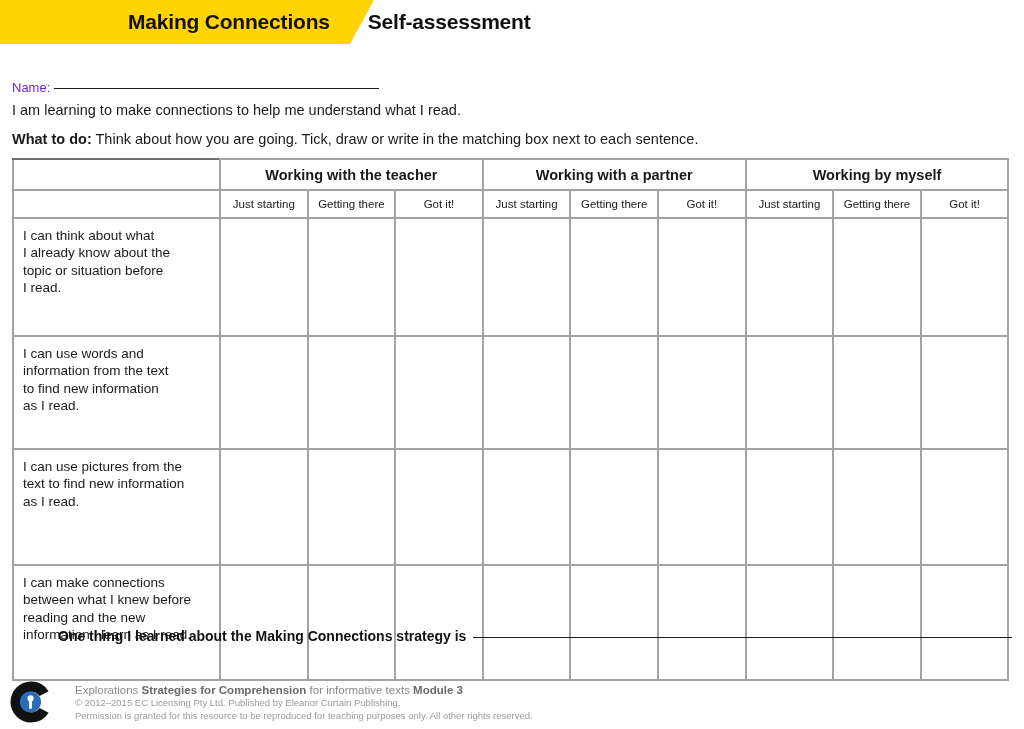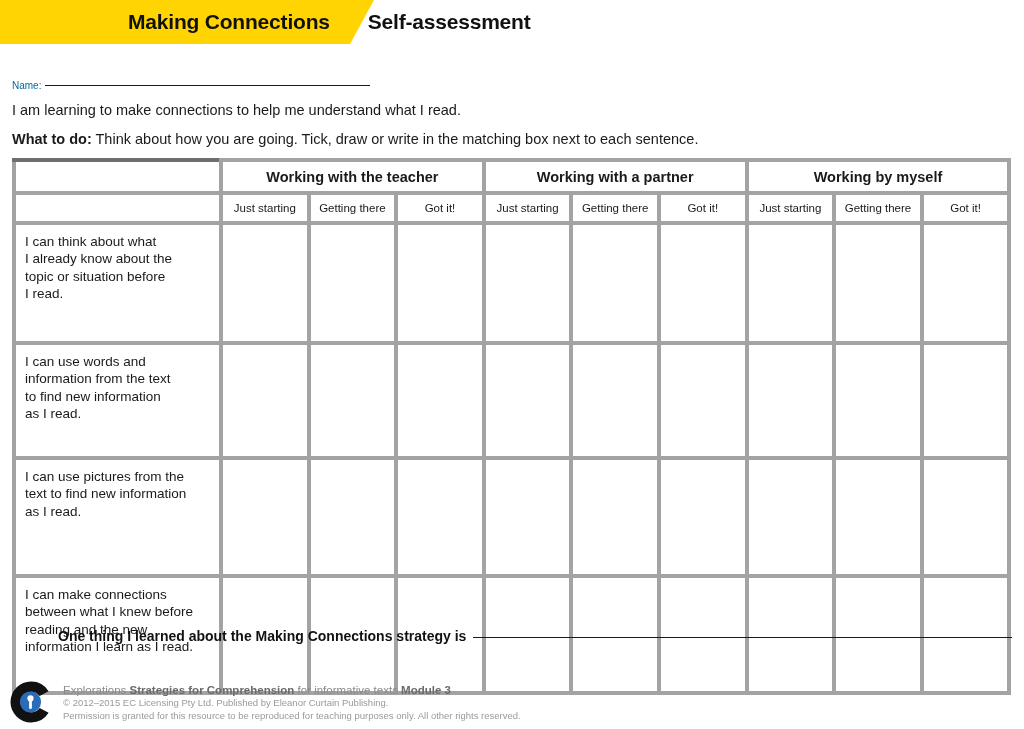--- a/index.html
+++ b/index.html
@@ -62,22 +62,22 @@
 
   
   .name-row {
     position: absolute;
     left: 12px;
     top: 80px;
     display: flex;
     align-items: baseline;
   }
   .name-label {
-    font-size: 10px;
-    color: #0369a1;
+    font-size: 13px;
+    color: #6d28d9;
   }
   .name-rule {
     width: 325px;
     height: 0;
     border-bottom: 1.4px solid #1a1a1a;
     margin-left: 4px;
     position: relative;
     top: -3px;
   }
 
@@ -96,21 +96,21 @@
   
   .sheet-table {
     position: absolute;
     left: 12px;
     top: 158px;
     width: 995px;
     border-collapse: collapse;
     table-layout: fixed;
   }
   .sheet-table td, .sheet-table th {
-    border: 4px solid #a3a3a3;
+    border: 2px solid #a3a3a3;
     padding: 0;
     vertical-align: top;
     font-weight: normal;
   }
   .col-statement { width: 207px; }
   .col-cell { width: 87.6px; }
 
   th.group-head {
     height: 29px;
     text-align: center;
@@ -169,20 +169,21 @@
   }
 
   
   .footer {
     position: absolute;
     left: 8px;
     top: 679px;
     width: 1008px;
     display: flex;
     align-items: flex-start;
+    gap: 12px;
   }
   .footer-logo {
     width: 46px;
     height: 46px;
     flex: 0 0 46px;
     margin-right: 9px;
   }
   .footer-text-block {
     padding-top: 4px;
     color: #7d7d7d;

